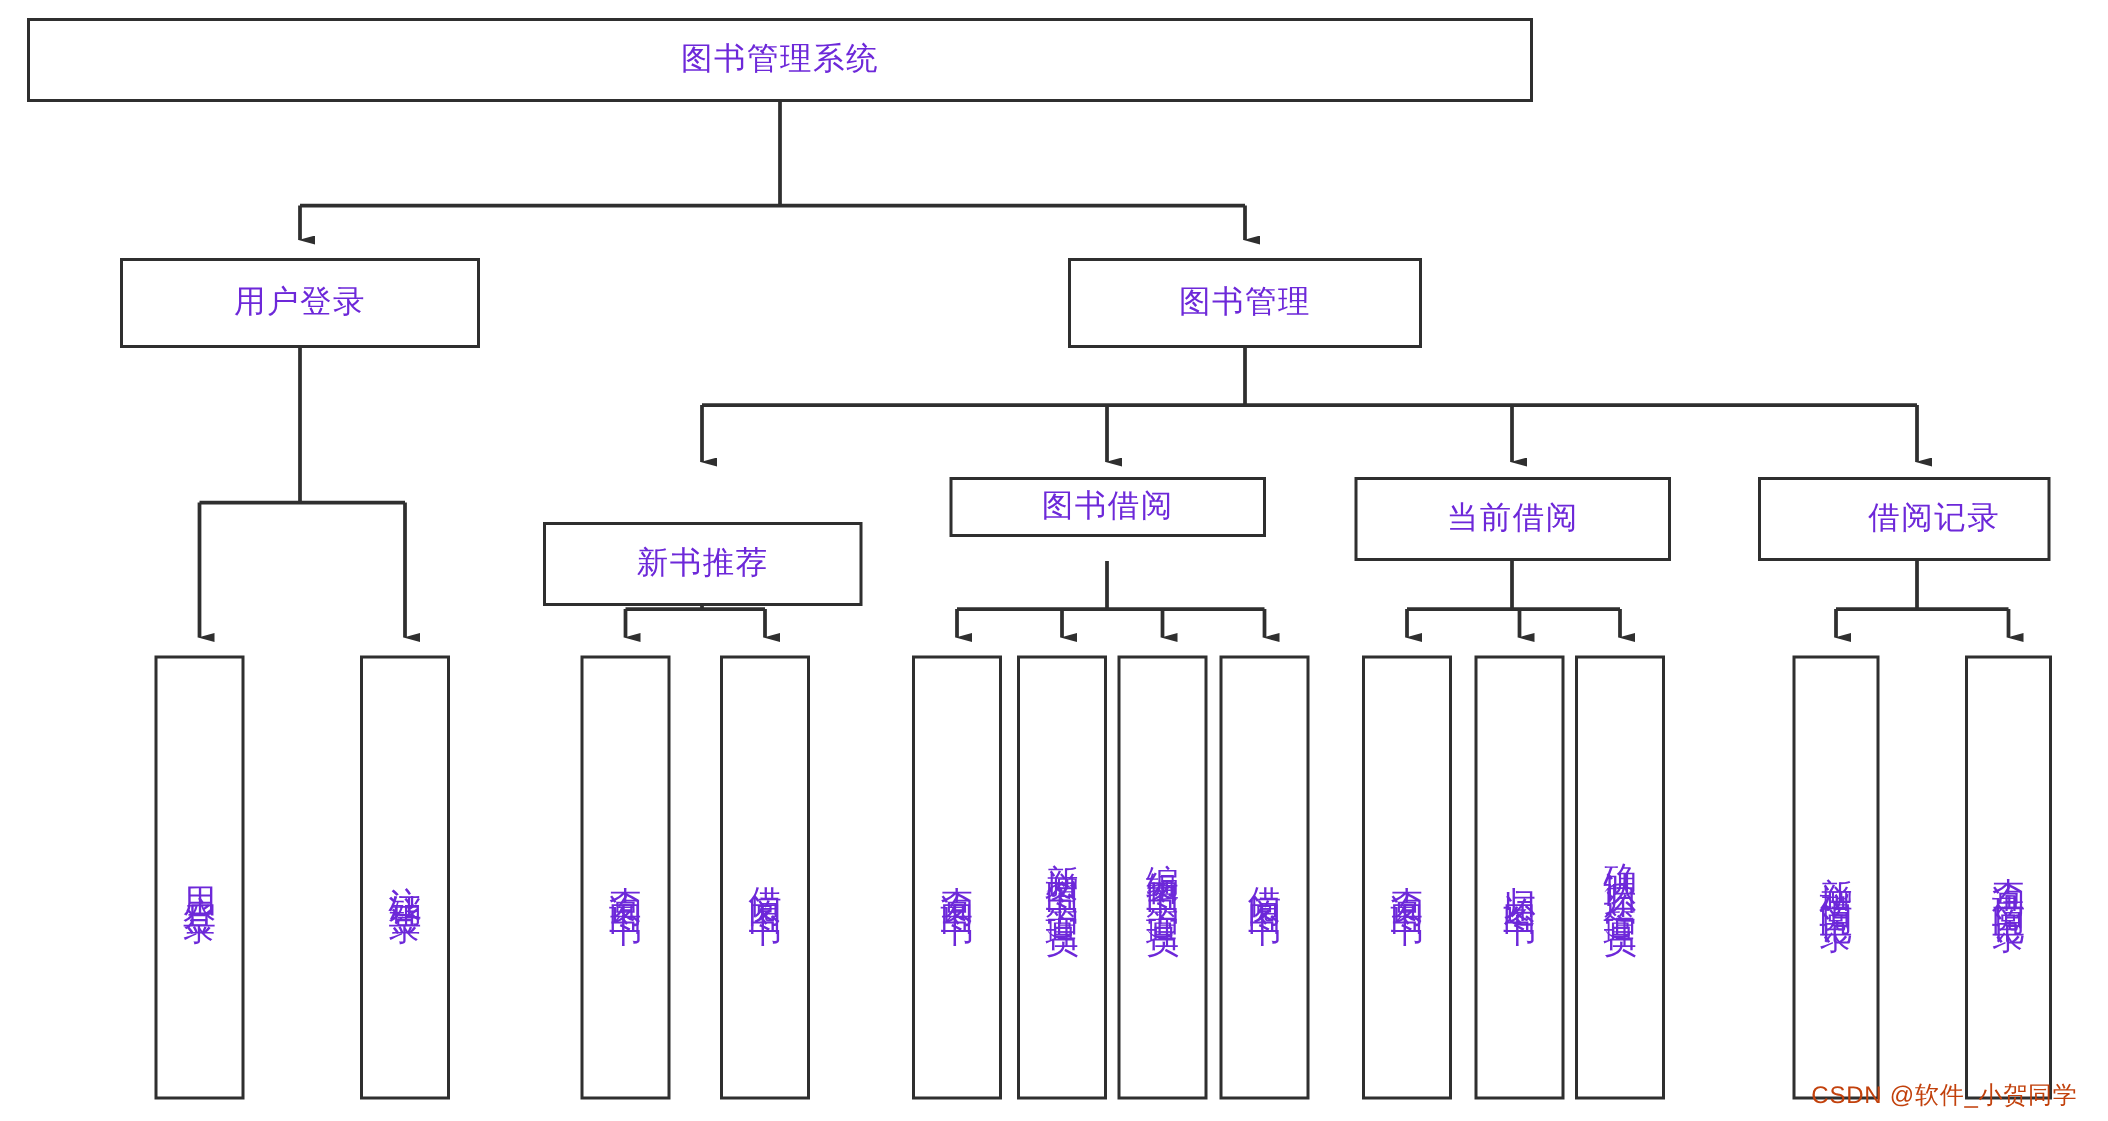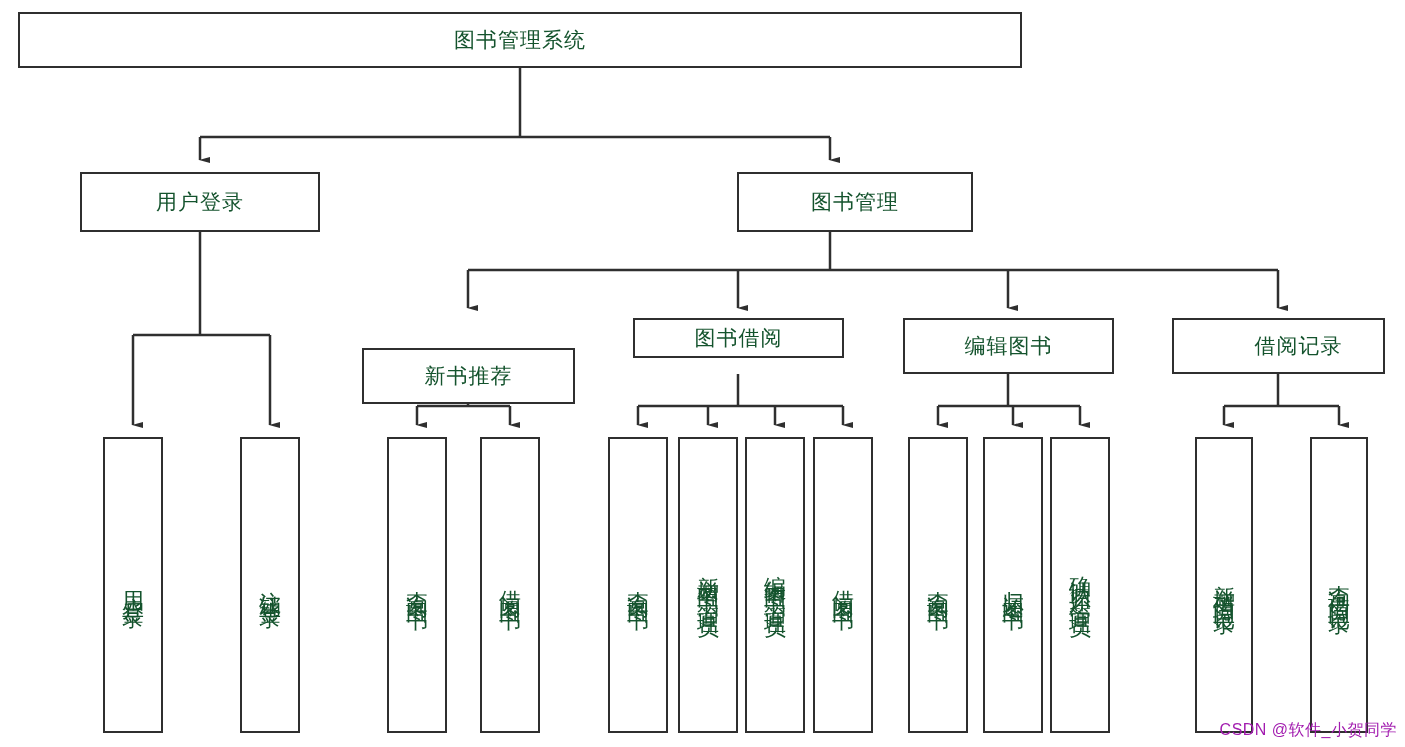--- a/index.html
+++ b/index.html
@@ -28,21 +28,21 @@
     position: absolute;
     box-sizing: border-box;
     background: #ffffff;
     border: 2px solid #2f2f2f;
     display: flex;
     align-items: center;
     justify-content: center;
     z-index: 3;
   }
   .node-label {
-    color: #14532d;
+    color: #6d28d9;
     text-align: center;
     line-height: 1.18;
     white-space: nowrap;
   }
   .horiz .node-label {
     font-size: 21px;
     letter-spacing: 1px;
   }
   .vert {
     align-items: center;
@@ -52,24 +52,24 @@
     writing-mode: vertical-rl;
     text-orientation: upright;
     font-size: 22px;
     letter-spacing: 6px;
     line-height: 1;
     white-space: normal;
     max-height: 270px;
   }
   #watermark {
     position: absolute;
-    right: 8px;
+    right: 20px;
     bottom: 6px;
     font-size: 16px;
-    color: #a21caf;
+    color: #c2410c;
     letter-spacing: 0.5px;
     z-index: 6;
     white-space: nowrap;
   }
 </style>
 </head>
 <body>
 
 <div id="canvas">
 
@@ -125,37 +125,37 @@
   </svg>
 
   <div class="node horiz" style="left:18px; top:12px; width:1004px; height:56px;">
     <span class="node-label">图书管理系统</span>
   </div>
 
   <div class="node horiz" style="left:80px; top:172px; width:240px; height:60px;">
     <span class="node-label">用户登录</span>
   </div>
 
-  <div class="node horiz" style="left:712px; top:172px; width:236px; height:60px;margin-left:25px;">
+  <div class="node horiz" style="left:712px; top:172px; width:236px; height:60px;">
     <span class="node-label">图书管理</span>
   </div>
 
   <div class="node horiz" style="left:362px; top:318px; width:213px; height:56px;margin-top:30px;">
     <span class="node-label">新书推荐</span>
   </div>
 
   <div class="node horiz" style="left:633px; top:318px; width:211px; height:40px;">
     <span class="node-label">图书借阅</span>
   </div>
 
   <div class="node horiz" style="left:903px; top:318px; width:211px; height:56px;">
-    <span class="node-label">编辑图书</span>
-  </div>
-
-  <div class="node horiz" style="left:1172px; top:318px; width:213px; height:56px;padding-left:40px;">
+    <span class="node-label">当前借阅</span>
+  </div>
+
+  <div class="node horiz" style="left:1172px; top:318px; width:195px; height:56px;padding-left:40px;">
     <span class="node-label">借阅记录</span>
   </div>
 
   <div class="node vert" style="left:103px; top:437px; width:60px; height:296px;">
     <span class="node-label">用户登录</span>
   </div>
 
   <div class="node vert" style="left:240px; top:437px; width:60px; height:296px;">
     <span class="node-label">注销登录</span>
   </div>

